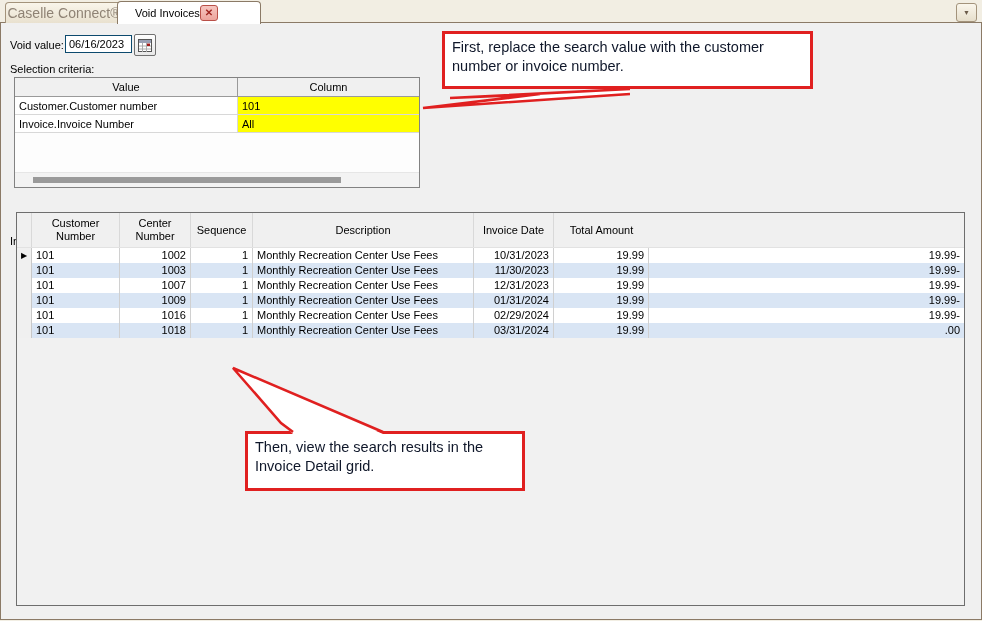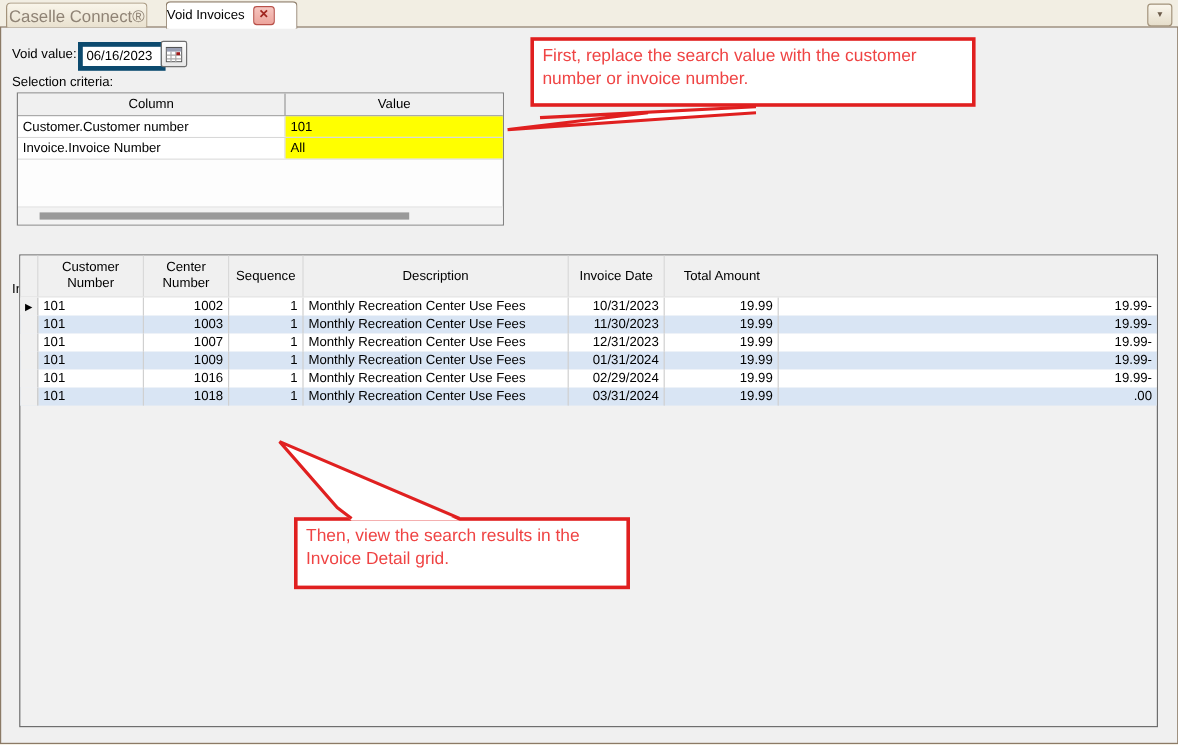--- a/index.html
+++ b/index.html
@@ -17,27 +17,27 @@
   .tab-inactive{
     left:5px;top:2px;width:116px;height:20px;
     border:1px solid #a3937b;border-bottom:none;
     border-radius:4px 4px 0 0;
     background:linear-gradient(#f9f5ea,#e9e1cf);
     color:#8f8375;font-size:14px;
     display:flex;align-items:center;justify-content:center;
     z-index:2;
   }
   .tab-active{
-    left:138px;top:1px;width:108px;height:22px;
+    left:117px;top:1px;width:108px;height:22px;
     border:1px solid #8b7a66;border-bottom:none;
     border-radius:4px 4px 0 0;
     background:#fff;
     color:#000;font-size:11px;
-    display:flex;align-items:center;gap:7px;
-    padding:0 0;
+    display:flex;align-items:center;
+    padding:0 17px;
     z-index:4;
   }
   .close-btn{
     width:16px;height:14px;
     border:1px solid #b95048;border-radius:3px;
     background:linear-gradient(#f6c6c0,#eda49c);
     color:#a02620;font-size:10px;font-weight:bold;
     display:flex;align-items:center;justify-content:center;
     line-height:1;
   }
@@ -55,21 +55,21 @@
     left:0;top:22px;width:980px;height:596px;
     border:1px solid #8b7a66;
     background:#f0f0f0;
     z-index:1;
   }
   .lbl{font-size:11px;color:#000;z-index:5;}
 
   
   .date-input{
     left:65px;top:35px;width:62px;height:16px;
-    border:4px solid #0c4a6e;background:#fff;
+    border:1px solid #0c4a6e;background:#fff;
     font-family:"Liberation Sans",sans-serif;
     font-size:11px;padding:0 0 0 3px;z-index:5;
   }
   .cal-btn{
     left:134px;top:34px;width:20px;height:20px;
     border:1px solid #707070;border-radius:2px;
     background:linear-gradient(#fdfdfd,#e8e8e8);
     display:flex;align-items:center;justify-content:center;
     z-index:5;
   }
@@ -136,21 +136,21 @@
     display:flex;align-items:center;justify-content:center;
     font-size:8px;line-height:15px;color:#000;
   }
   .ar{text-align:right;}
   .al{text-align:left;}
 
   
   .callout{
     position:absolute;box-sizing:border-box;
     background:#fff;border:3px solid #e02020;
-    font-size:14.5px;line-height:19px;color:#ef4444;
+    font-size:14.5px;line-height:19px;color:#0f172a;
     padding:4px 7px;z-index:10;
   }
   .tail{position:absolute;z-index:11;pointer-events:none;}
 </style>
 </head>
 <body>
 
 <div class="abs tab-inactive">
   <span>Caselle Connect®</span>
 </div>
@@ -174,22 +174,22 @@
     <line x1="1" y1="10" x2="13" y2="10" stroke="#aaa"></line>
     <line x1="4.5" y1="4" x2="4.5" y2="13" stroke="#aaa"></line>
     <line x1="8.5" y1="4" x2="8.5" y2="13" stroke="#aaa"></line>
     <rect x="9" y="4.5" width="3" height="2.5" fill="#a01818"></rect>
   </svg>
 </div>
 
 <div class="abs lbl" style="left:10px;top:63px;">Selection criteria:</div>
 <div class="abs sel-grid">
   <div class="sel-head">
+    <div>Value</div>
     <div>Column</div>
-    <div>Value</div>
   </div>
   <div class="sel-row">
     <div class="c1">Customer.Customer number</div>
     <div class="c2">101</div>
   </div>
   <div class="sel-row">
     <div class="c1">Invoice.Invoice Number</div>
     <div class="c2">All</div>
   </div>
   <div class="sel-scroll">

